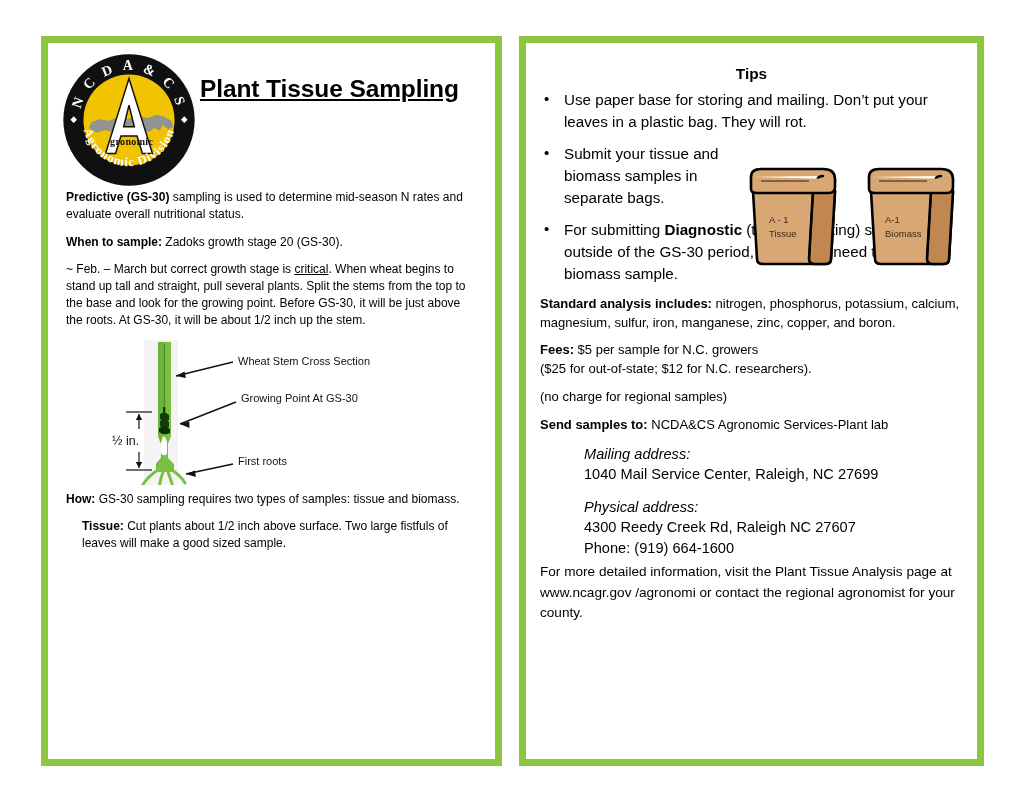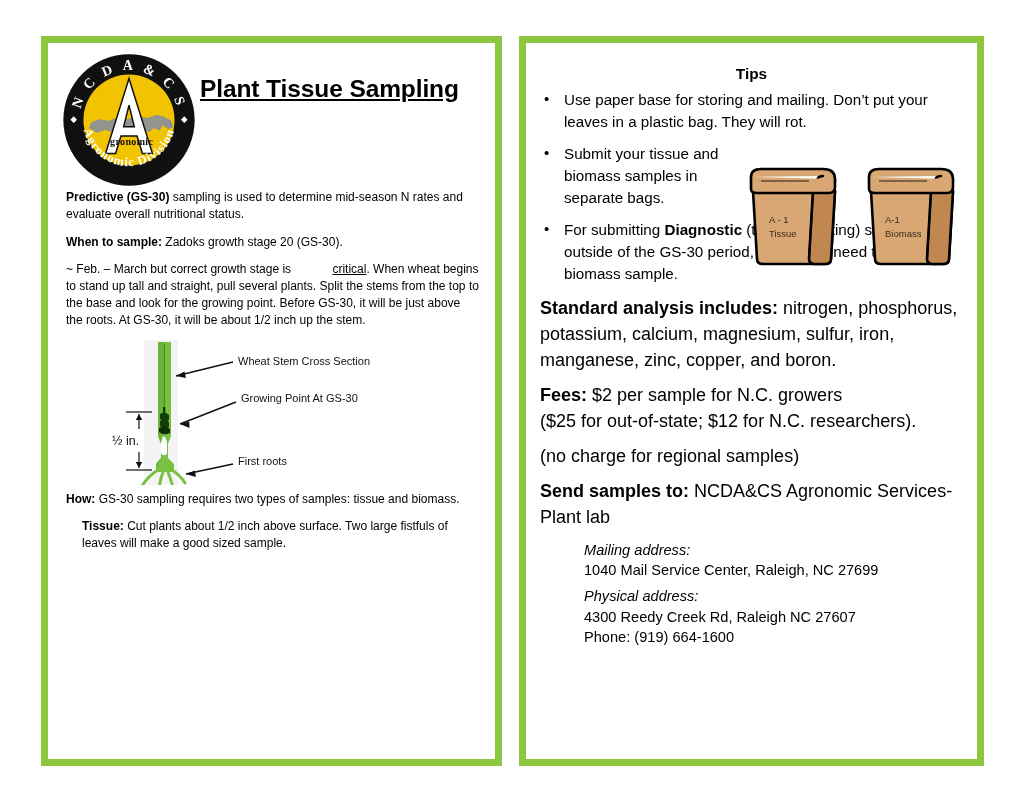--- a/index.html
+++ b/index.html
@@ -60,21 +60,21 @@
   .body-text {
     padding: 0 6px 0 8px;
     margin-top: 2px;
   }
   .p {
     font-size: 12px;
     line-height: 1.40;
     margin: 0 0 11px 0;
   }
   .b { font-weight: bold; }
-  .u { text-decoration: underline; margin-left: 38px; }
+  .u { text-decoration: underline; }
   .indent { padding-left: 16px; }
   sup { font-size: 0.68em; vertical-align: super; }
 
   
   .figure {
     margin: 8px 0 6px 0;
     display: flex;
     justify-content: center;
   }
   .fig-svg { display: block; }
@@ -108,21 +108,21 @@
   .bags {
     position: absolute;
     right: 6px;
     top: 118px;
     width: 232px;
     height: 108px;
     pointer-events: none;
   }
 
   .r-p {
-    font-size: 18px;
+    font-size: 13px;
     line-height: 1.45;
     margin: 0 0 9px 0;
     padding: 0 2px 0 4px;
   }
   .addr-block {
     padding-left: 48px;
     font-size: 14.6px;
     line-height: 1.40;
     margin-bottom: 4px;
   }
@@ -277,31 +277,32 @@
           <path d="M12 16 L12 28 Q12 32 18 32 L90 32 Q96 32 96 26 L96 18" fill="#D9A774" stroke="#000" stroke-width="2.6" stroke-linejoin="round"></path>
           <path d="M22 20 L70 20" stroke="#000" stroke-width="1.6" opacity="0.55"></path>
           <path d="M74 32 L70 98" stroke="#000" stroke-width="2" opacity="0.9" fill="none"></path>
           <text x="28" y="62" font-family="'Liberation Sans', sans-serif" font-size="9.5" fill="#3a2a18">A-1</text>
           <text x="28" y="76" font-family="'Liberation Sans', sans-serif" font-size="9.5" fill="#3a2a18">Biomass</text>
         </g>
       </svg>
 
       <p class="r-p"><span class="b">Standard analysis includes:</span><span>  nitrogen, phosphorus, potassium, calcium, magnesium, sulfur, iron, manganese, zinc, copper, and boron.</span></p>
 
-      <p class="r-p"><span class="b">Fees:</span><span>  $2 per sample for N.C. growers</span><br><span>($25 for out-of-state; $12 for N.C. researchers).</span></p>
+      <p class="r-p"><span class="b">Fees:</span><span>  $5 per sample for N.C. growers</span><br><span>($25 for out-of-state; $12 for N.C. researchers).</span></p>
 
       <p class="r-p">(no charge for regional samples)</p>
 
       <p class="r-p"><span class="b">Send samples to:</span><span> NCDA&amp;CS Agronomic Services-Plant lab</span></p>
 
       <div class="addr-block">
         <div class="addr-label">Mailing address:</div>
         <div>1040 Mail Service Center, Raleigh, NC 27699</div>
-        <div class="addr-label" style="margin-top:6px">Physical address:</div>
+        <div class="addr-label" style="margin-top:12px">Physical address:</div>
         <div> 4300 Reedy Creek Rd, Raleigh NC 27607</div>
         <div>Phone: (919) 664-1600</div>
       </div>
 
+      <p class="foot">For more detailed information, visit the Plant Tissue Analysis page at www.ncagr.gov /agronomi or contact the regional agronomist for your county.</p>
 
     </div>
   </div>
 
 </div>
 
 </body></html>

